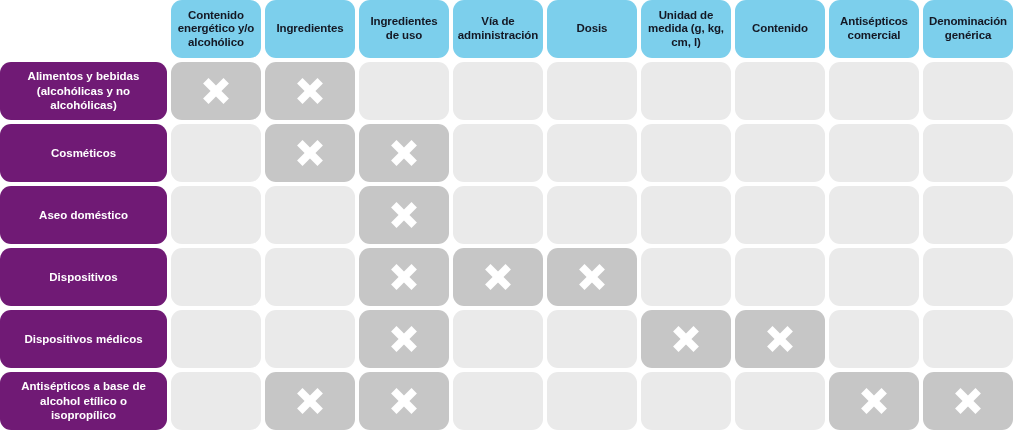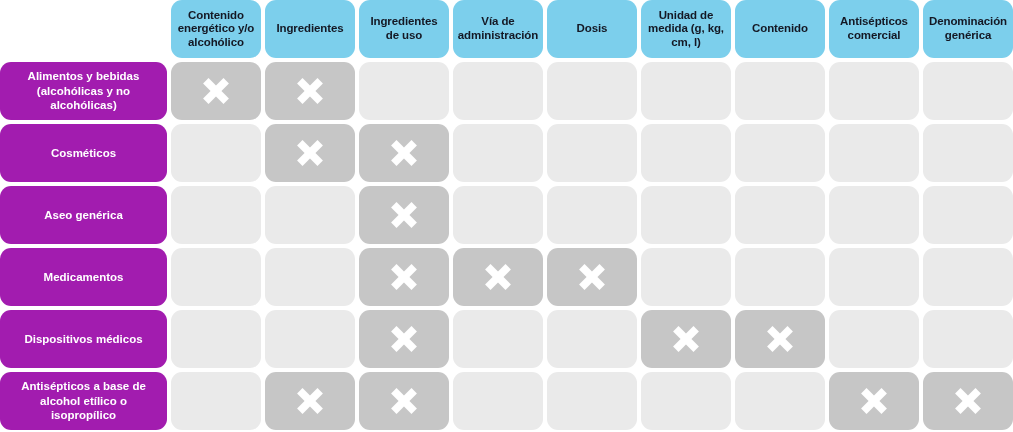--- a/index.html
+++ b/index.html
@@ -48,21 +48,21 @@
     display: flex;
     align-items: center;
     justify-content: center;
     text-align: center;
     padding: 2px 4px;
     box-sizing: border-box;
   }
 
   
   .row-head {
-    background: #a21caf;
+    background: #701a75;
     border-radius: 11px;
     color: #ffffff;
     font-size: 11.5px;
     font-weight: bold;
     line-height: 1.25;
     display: flex;
     align-items: center;
     justify-content: center;
     text-align: center;
     padding: 2px 8px;
@@ -149,37 +149,37 @@
           <line x1="32" y1="8" x2="8" y2="32"></line>
         </svg>
       </div>
     <div class="cell"></div>
     <div class="cell"></div>
     <div class="cell"></div>
     <div class="cell"></div>
     <div class="cell"></div>
     <div class="cell"></div>
 
-    <div class="row-head">Aseo genérica</div>
-    <div class="cell"></div>
-    <div class="cell"></div>
-    <div class="cell marked">
-        <svg class="xmark" viewBox="0 0 40 40">
-          <line x1="8" y1="8" x2="32" y2="32"></line>
-          <line x1="32" y1="8" x2="8" y2="32"></line>
-        </svg>
-      </div>
-    <div class="cell"></div>
-    <div class="cell"></div>
-    <div class="cell"></div>
-    <div class="cell"></div>
-    <div class="cell"></div>
-    <div class="cell"></div>
-
-    <div class="row-head">Medicamentos</div>
+    <div class="row-head">Aseo doméstico</div>
+    <div class="cell"></div>
+    <div class="cell"></div>
+    <div class="cell marked">
+        <svg class="xmark" viewBox="0 0 40 40">
+          <line x1="8" y1="8" x2="32" y2="32"></line>
+          <line x1="32" y1="8" x2="8" y2="32"></line>
+        </svg>
+      </div>
+    <div class="cell"></div>
+    <div class="cell"></div>
+    <div class="cell"></div>
+    <div class="cell"></div>
+    <div class="cell"></div>
+    <div class="cell"></div>
+
+    <div class="row-head">Dispositivos</div>
     <div class="cell"></div>
     <div class="cell"></div>
     <div class="cell marked">
         <svg class="xmark" viewBox="0 0 40 40">
           <line x1="8" y1="8" x2="32" y2="32"></line>
           <line x1="32" y1="8" x2="8" y2="32"></line>
         </svg>
       </div>
     <div class="cell marked">
         <svg class="xmark" viewBox="0 0 40 40">

